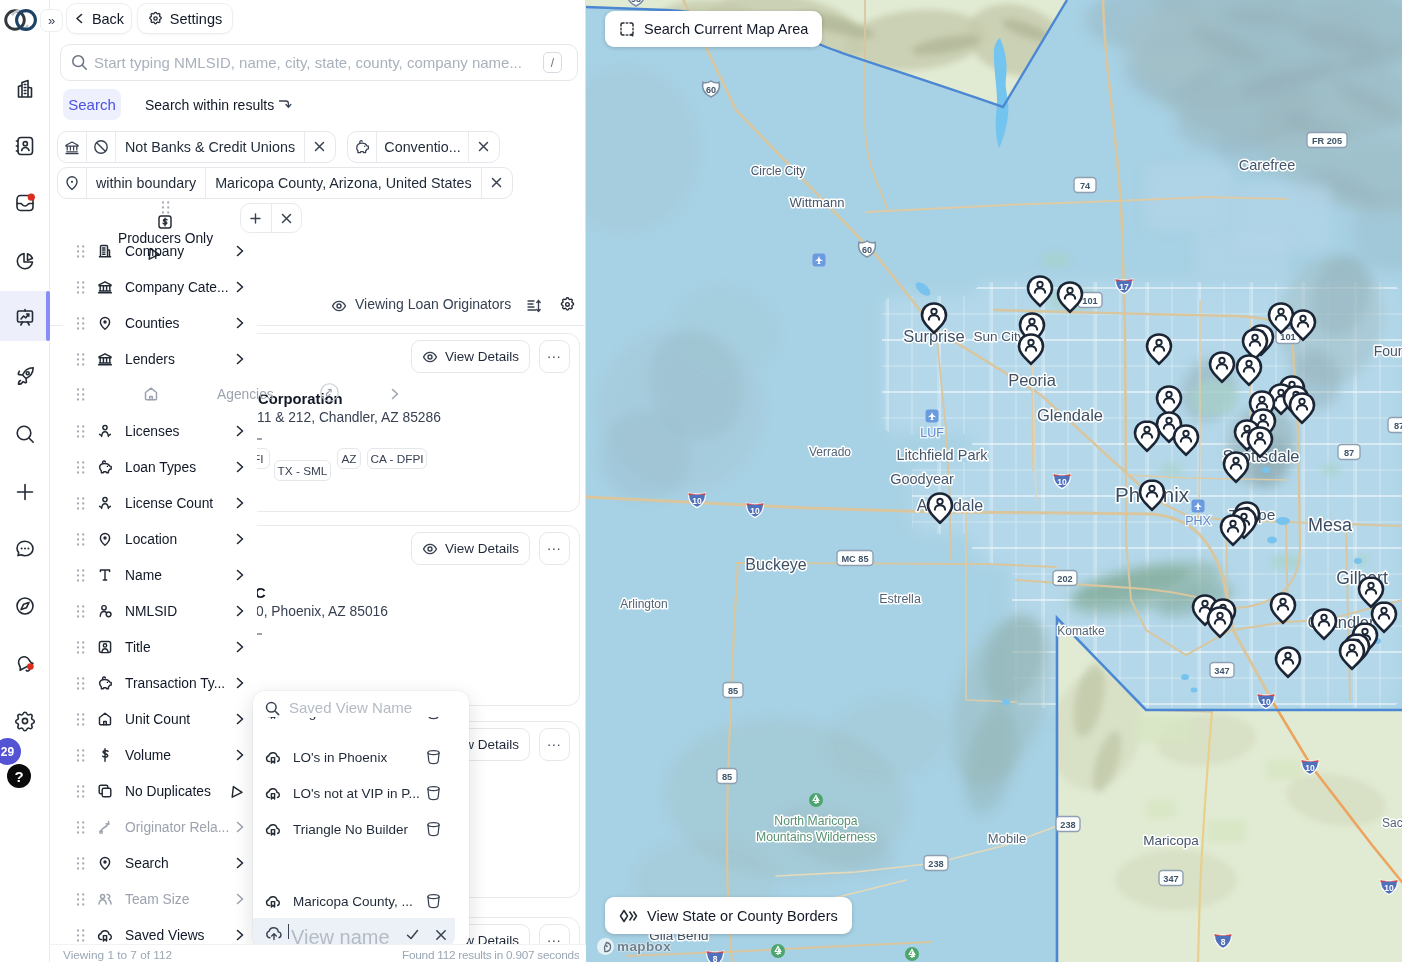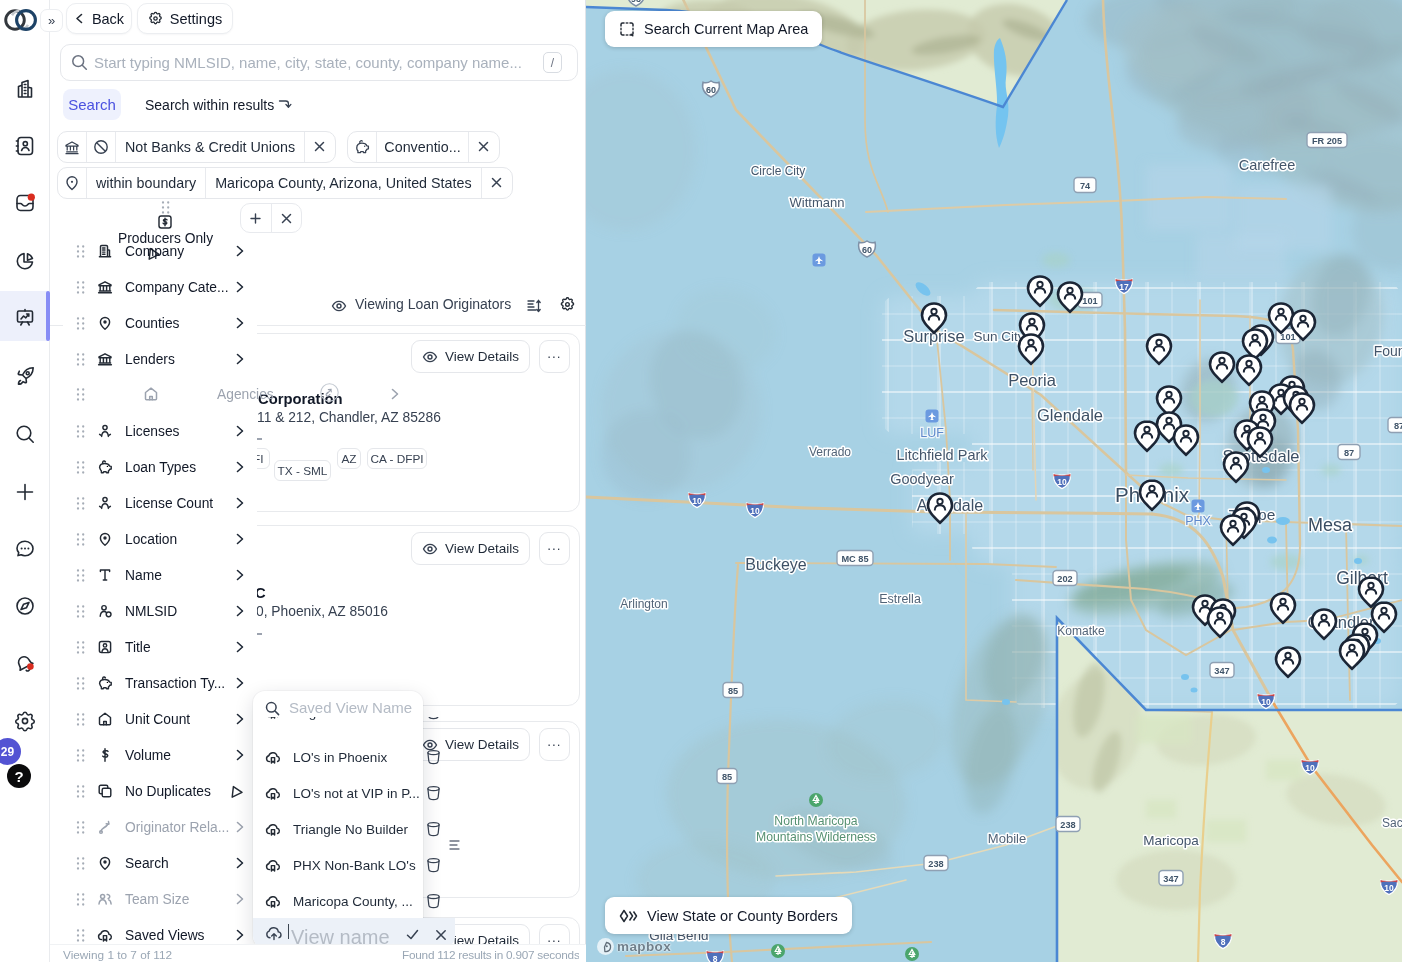--- a/index.html
+++ b/index.html
@@ -22,21 +22,21 @@
 .lchip{position:absolute;height:21px;border:1px solid #e5e7eb;border-radius:6px;display:flex;align-items:center;padding:0 4px;font-size:11.8px;color:#374151;background:#fff;white-space:nowrap;}
 
 #fmenu{position:absolute;left:13px;top:202px;width:194px;height:744px;background:#fff;}
 .mrow{position:absolute;left:0;width:194px;height:36px;display:flex;align-items:center;}
 .mgrip{width:12px;height:14px;margin-left:12px;flex:none;}
 .mico{width:17px;height:17px;margin-left:10px;flex:none;}
 .mlab{margin-left:11px;font-size:13.8px;color:#111827;white-space:nowrap;flex:1;}
 .mchev{margin-right:13px;flex:none;}
 .gray .mlab{color:#9ca3af;}
 
-#svdrop{position:absolute;left:203px;top:691px;width:170px;height:257px;background:#fff;border-radius:12px;
+#svdrop{position:absolute;left:203px;top:691px;width:216px;height:257px;background:#fff;border-radius:12px;
   box-shadow:0 6px 20px rgba(16,24,40,.14),0 0 0 1px rgba(16,24,40,.03);padding-left:48px;}
 .svrow{position:absolute;left:0;width:202px;height:36px;display:flex;align-items:center;}
 .svico{width:17px;height:17px;margin-left:12px;flex:none;}
 .svlab{margin-left:11px;font-size:13.5px;color:#1f2937;white-space:nowrap;flex:1;overflow:hidden;}
 .svtrash{width:16px;height:17px;margin-right:13px;flex:none;}
 
 #map{position:absolute;left:586px;top:0;width:816px;height:962px;background:#a9d2e5;}
 .mapbtn{position:absolute;background:#fff;border-radius:9px;display:flex;align-items:center;gap:9px;
   padding:0 14px;height:36px;font-size:14.5px;color:#111827;box-shadow:0 1px 4px rgba(0,0,0,.18);}
 </style></head><body>
@@ -782,31 +782,20 @@
               <ellipse cx="7.5" cy="3.6" rx="5.6" ry="2.1" stroke="#374151" stroke-width="1.25" fill="none"></ellipse>
               <path d="M1.9 3.8l.9 8.2c.1 1.5 2.1 2.6 4.7 2.6s4.6-1.1 4.7-2.6l.9-8.2" stroke="#374151" stroke-width="1.25" fill="none" stroke-linecap="round"></path>
             </svg></span>
         </div>
 <div class="svrow" style="top:120px;">
           <span class="svico"><svg width="17" height="17" viewBox="0 0 17 17" fill="none" style="">
               <path d="M4.6 12.6a3 3 0 0 1-.8-5.9 4.2 4.2 0 0 1 8.2.6 2.7 2.7 0 0 1 .6 5.2" stroke="#232a34" stroke-width="1.45" stroke-linecap="round" stroke-linejoin="round" fill="none"></path>
               <path d="M6.4 14V8.6h3.2V14L8 12.3z" stroke="#232a34" stroke-width="1.45" stroke-linecap="round" stroke-linejoin="round" fill="none"></path>
             </svg></span>
           <span class="svlab">Triangle No Builder</span>
-          <span class="svtrash"><svg width="15" height="16" viewBox="0 0 15 16" fill="none" style="">
-              <ellipse cx="7.5" cy="3.6" rx="5.6" ry="2.1" stroke="#374151" stroke-width="1.25" fill="none"></ellipse>
-              <path d="M1.9 3.8l.9 8.2c.1 1.5 2.1 2.6 4.7 2.6s4.6-1.1 4.7-2.6l.9-8.2" stroke="#374151" stroke-width="1.25" fill="none" stroke-linecap="round"></path>
-            </svg></span>
-        </div>
-<div class="svrow" style="top:156px;">
-          <span class="svico"><svg width="17" height="17" viewBox="0 0 17 17" fill="none" style="">
-              <path d="M4.6 12.6a3 3 0 0 1-.8-5.9 4.2 4.2 0 0 1 8.2.6 2.7 2.7 0 0 1 .6 5.2" stroke="#232a34" stroke-width="1.45" stroke-linecap="round" stroke-linejoin="round" fill="none"></path>
-              <path d="M6.4 14V8.6h3.2V14L8 12.3z" stroke="#232a34" stroke-width="1.45" stroke-linecap="round" stroke-linejoin="round" fill="none"></path>
-            </svg></span>
-          <span class="svlab">PHX Non-Bank LO's</span>
           <span class="svtrash"><svg width="15" height="16" viewBox="0 0 15 16" fill="none" style="">
               <ellipse cx="7.5" cy="3.6" rx="5.6" ry="2.1" stroke="#374151" stroke-width="1.25" fill="none"></ellipse>
               <path d="M1.9 3.8l.9 8.2c.1 1.5 2.1 2.6 4.7 2.6s4.6-1.1 4.7-2.6l.9-8.2" stroke="#374151" stroke-width="1.25" fill="none" stroke-linecap="round"></path>
             </svg></span>
         </div>
 <div class="svrow" style="top:192px;">
           <span class="svico"><svg width="17" height="17" viewBox="0 0 17 17" fill="none" style="">
               <path d="M4.6 12.6a3 3 0 0 1-.8-5.9 4.2 4.2 0 0 1 8.2.6 2.7 2.7 0 0 1 .6 5.2" stroke="#232a34" stroke-width="1.45" stroke-linecap="round" stroke-linejoin="round" fill="none"></path>
               <path d="M6.4 14V8.6h3.2V14L8 12.3z" stroke="#232a34" stroke-width="1.45" stroke-linecap="round" stroke-linejoin="round" fill="none"></path>
             </svg></span>

